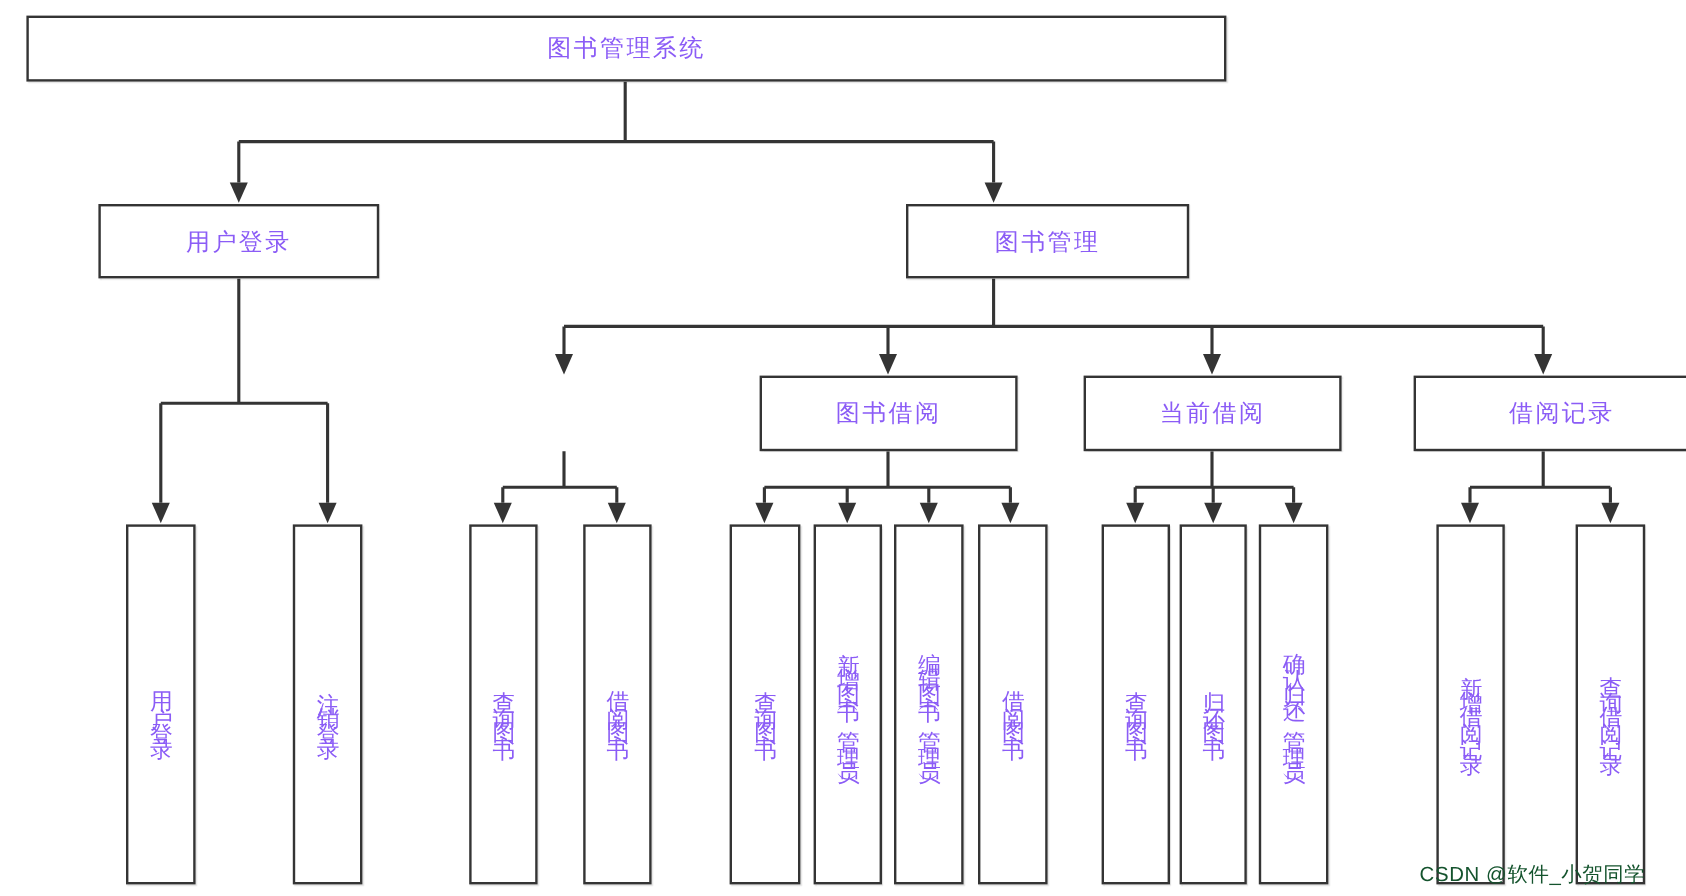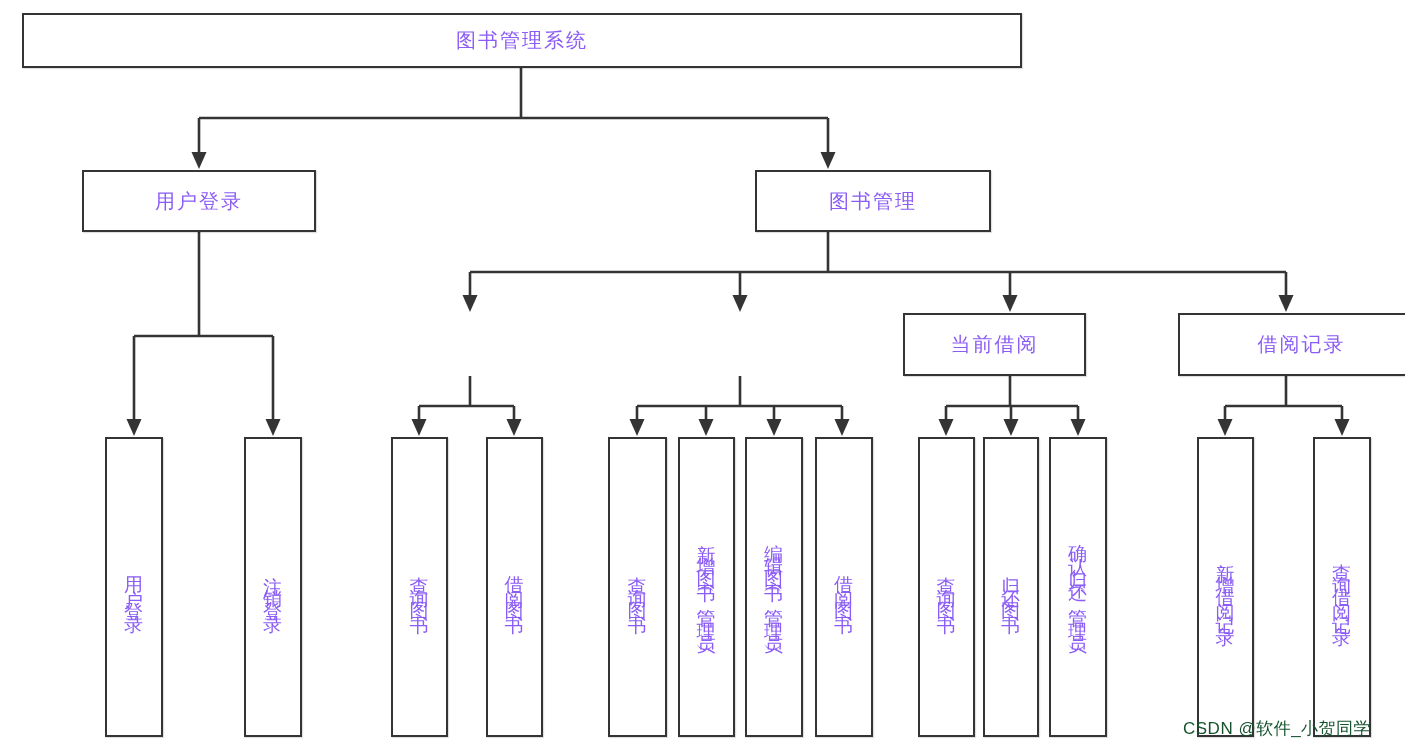--- a/index.html
+++ b/index.html
@@ -101,21 +101,24 @@
     <span>图书管理系统</span>
   </div>
 
   <div class="box" style="left:82px; top:170px; width:234px; height:62px;">
     <span>用户登录</span>
   </div>
   <div class="box" style="left:710px; top:170px; width:236px; height:62px;margin-left:45px;">
     <span>图书管理</span>
   </div>
 
-  <div class="box" style="left:903px; top:313px; width:183px; height:63px;">
+  <div class="box" style="left:633px; top:313px; width:215px; height:63px;">
+    <span>图书借阅</span>
+  </div>
+  <div class="box" style="left:903px; top:313px; width:215px; height:63px;">
     <span>当前借阅</span>
   </div>
   <div class="box" style="left:1178px; top:313px; width:247px; height:63px;">
     <span>借阅记录</span>
   </div>
 
   <div class="box leaf" style="left:105px; top:437px; width:58px; height:300px;">
     <span>用户登录</span>
   </div>
   <div class="box leaf" style="left:244px; top:437px; width:58px; height:300px;">

